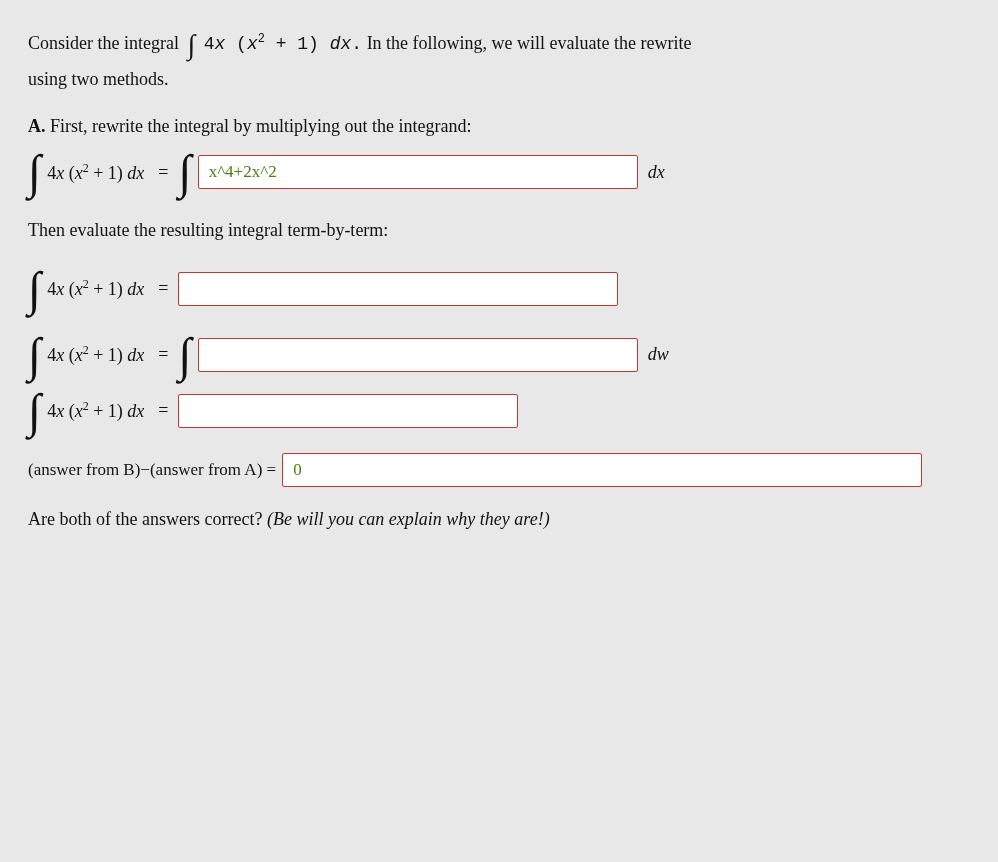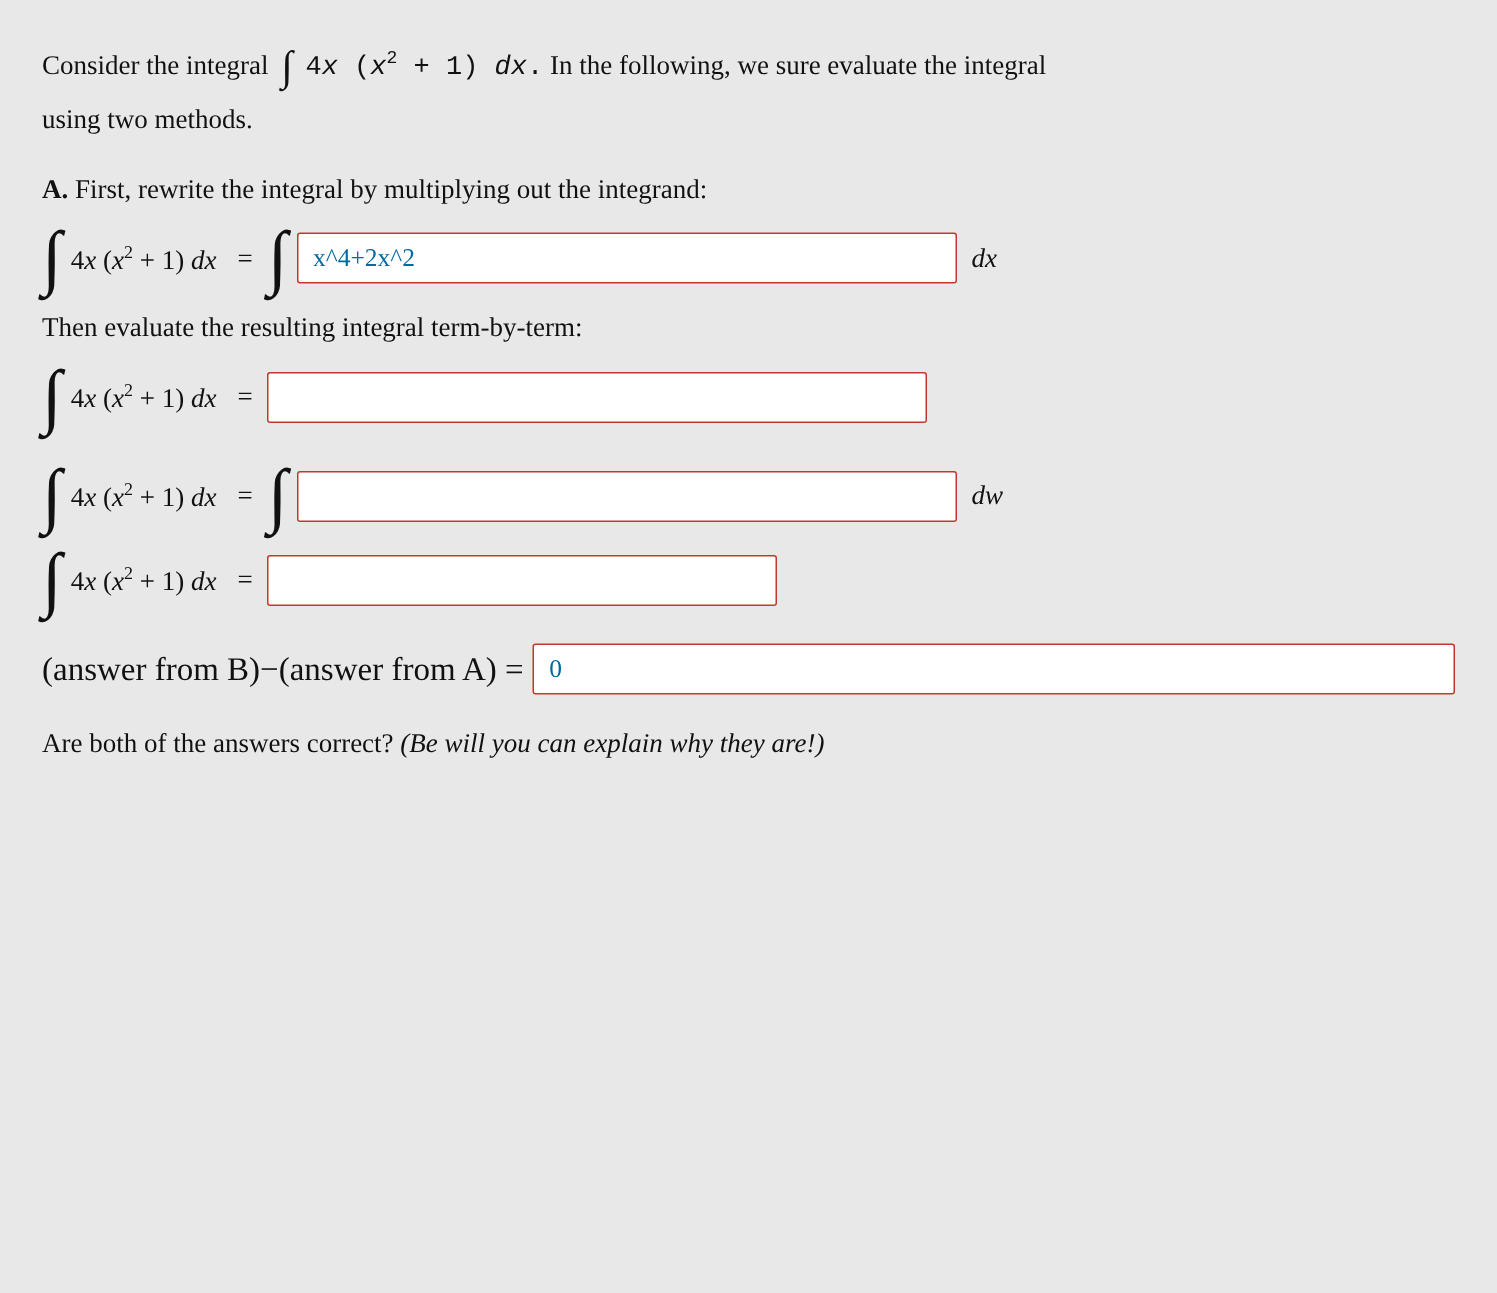--- a/index.html
+++ b/index.html
@@ -57,74 +57,74 @@
       margin: 0 6px;
     }
 
     .input-box {
       border: 1.5px solid #c0392b;
       background: #fff;
       border-radius: 2px;
       padding: 6px 10px;
       font-size: 17px;
       font-family: Georgia, serif;
-      color: #0369a1;
+      color: #4d7c0f;
       outline: none;
     }
 
     .input-wide {
       width: 440px;
     }
 
     .input-medium {
       width: 340px;
     }
 
     .dx-label {
       font-family: 'Times New Roman', serif;
       font-size: 18px;
       font-style: italic;
       margin-left: 6px;
     }
 
     .plain-text {
       line-height: 1.6;
-      margin: 8px 0;
+      margin: 20px 0;
     }
 
     .italic-text {
       font-style: italic;
     }
 
     sup {
       font-size: 12px;
       vertical-align: super;
     }
 
     .answer-row {
       display: flex;
       align-items: center;
       gap: 6px;
       margin: 8px 0;
     }
 
     .answer-label {
-      font-size: 22px;
+      font-size: 17px;
       white-space: nowrap;
     }
   </style>
 </head>
 <body>
 
 <div class="intro-text">
   <span>Consider the integral</span>
   
   <span style="font-size:28px; font-style:italic; vertical-align:middle; margin: 0 4px;">∫</span>
   <span style="font-family:Liberation Mono, monospace; font-size:18px;">4<i>x</i> (<i>x</i><sup>2</sup> + 1) <i>dx</i>.</span>
-  <span>In the following, we sure evaluate the integral</span>
+  <span>In the following, we will evaluate the rewrite</span>
   <br>
   <span>using two methods.</span>
 </div>
 
 <div class="section">
   <div class="section-label">
     <span style="font-weight:bold;">A.</span>
     <span style="font-weight:normal;">First, rewrite the integral by multiplying out the integrand:</span>
   </div>
 

